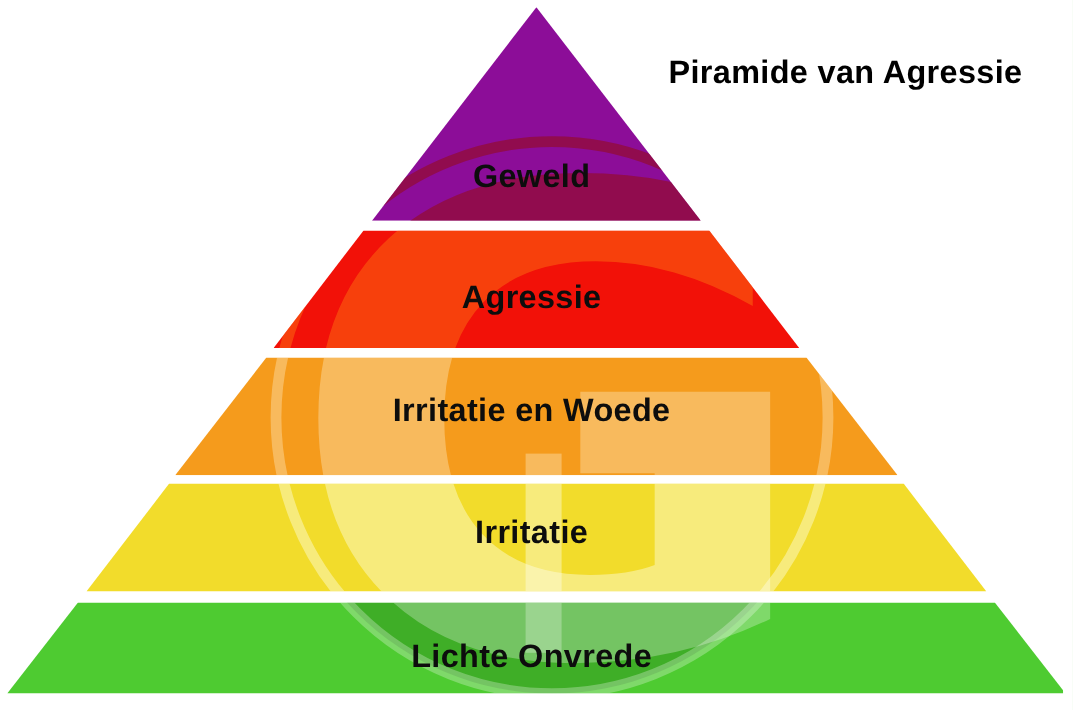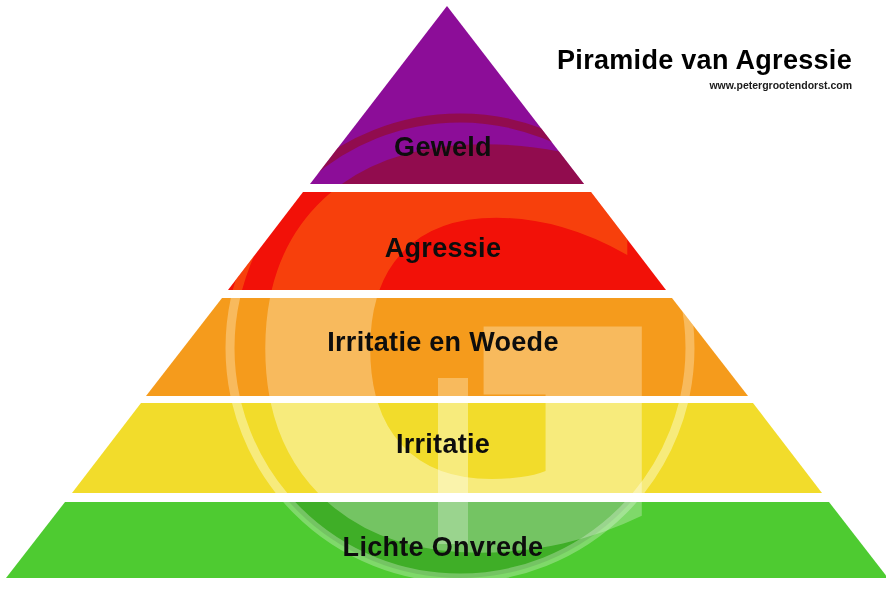--- a/index.html
+++ b/index.html
@@ -54,21 +54,20 @@
       <rect x="438" y="378" width="30" height="166" fill="currentColor"></rect>
     </g>
     <circle id="wm-disc" cx="460" cy="348" r="230"></circle>
   </defs>
 </svg>
 
 <div class="canvas">
 
   <div class="header">
     <div class="title">Piramide van Agressie</div>
-    <div class="url">www.petergrootendorst.com</div>
   </div>
 
   <div>
 
     <div class="band band-geweld" style="background: rgb(140, 13, 152);">
       <svg class="wm" viewBox="0 0 894 592">
         <use href="#wm-shapes"></use>
       </svg>
       <span class="band-label">Geweld</span>
     </div>

